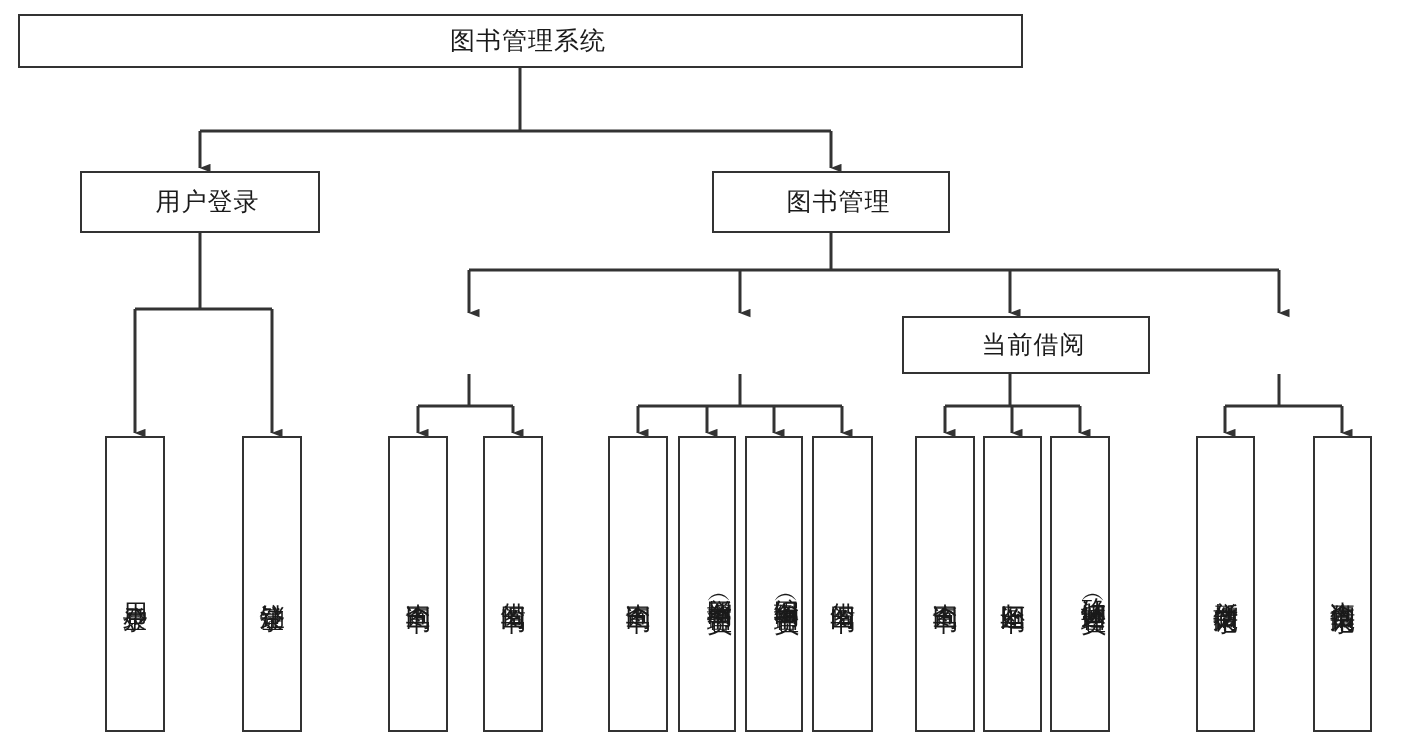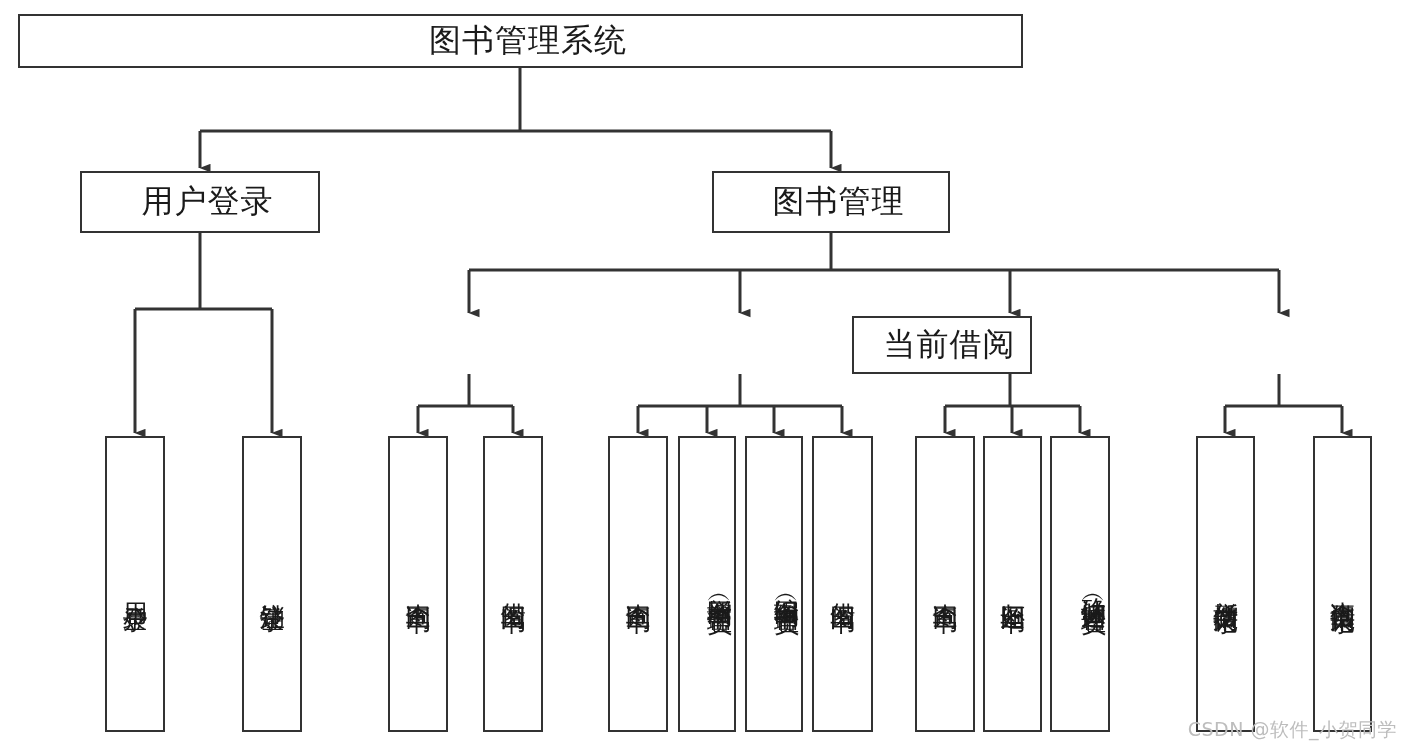--- a/index.html
+++ b/index.html
@@ -30,21 +30,21 @@
     position: absolute;
     box-sizing: border-box;
     background: #ffffff;
     border: 2px solid #333333;
     display: flex;
     align-items: center;
     justify-content: center;
     color: #1a1a1a;
   }
   .node-horizontal {
-    font-size: 32px;
+    font-size: 25px;
     line-height: 1.1;
     letter-spacing: 1px;
     padding-left: 15px;
   }
   .node-vertical {
     writing-mode: vertical-rl;
     text-orientation: upright;
     font-size: 25px;
     line-height: 1.18;
     letter-spacing: 2px;
@@ -141,21 +141,21 @@
   <div class="node-box node-horizontal" style="left:80px; top:171px; width:240px; height:62px;">
     <span>用户登录</span>
   </div>
 
   <div class="node-box node-horizontal" style="left:712px; top:171px; width:238px; height:62px;">
     <span>图书管理</span>
   </div>
 
 
 
-  <div class="node-box node-horizontal" style="left:852px; top:316px; width:180px; height:58px;">
+  <div class="node-box node-horizontal" style="left:902px; top:316px; width:248px; height:58px;">
     <span>当前借阅</span>
   </div>
 
 
   <div class="node-box node-vertical center-v" style="left:105px; top:436px; width:60px; height:296px;">
     <span>用户登录</span>
   </div>
 
   <div class="node-box node-vertical center-v" style="left:242px; top:436px; width:60px; height:296px;">
     <span>注销登录</span>
@@ -198,15 +198,14 @@
   </div>
 
   <div class="node-box node-vertical center-v" style="left:1196px; top:436px; width:59px; height:296px;">
     <span>新增借阅记录</span>
   </div>
 
   <div class="node-box node-vertical center-v" style="left:1313px; top:436px; width:59px; height:296px;">
     <span>查询借阅记录</span>
   </div>
 
-  <div id="watermark">CSDN @软件_小贺同学</div>
 
 </div>
 
 </body></html>

